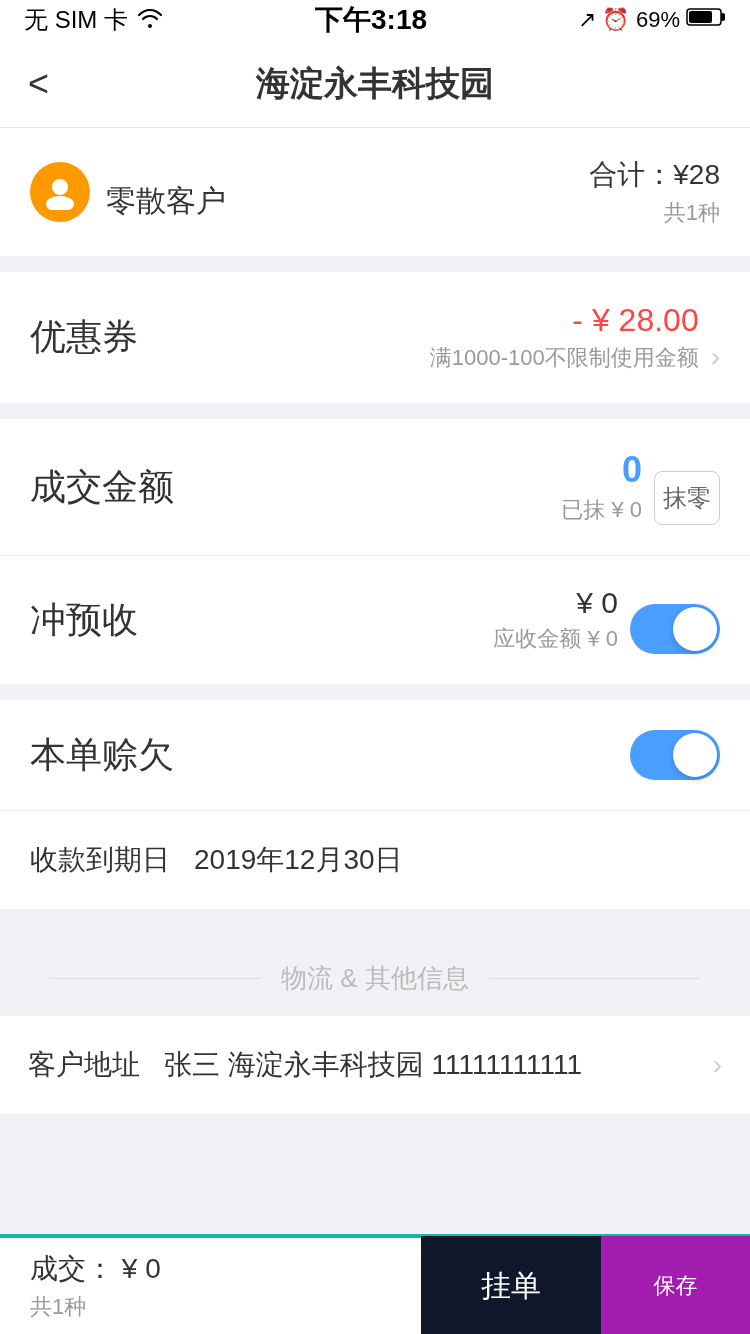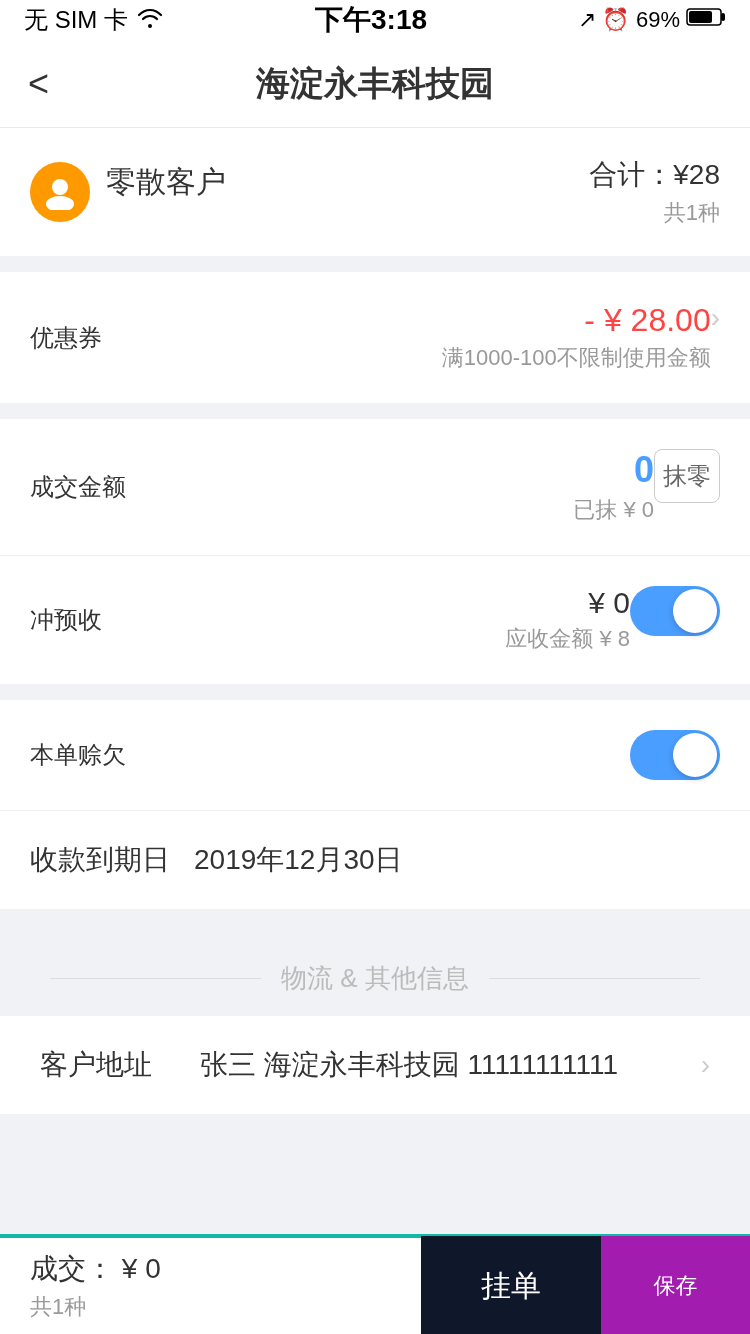--- a/index.html
+++ b/index.html
@@ -62,21 +62,21 @@
     
     .customer-row {
       background: #fff;
       padding: 28px 30px;
       display: flex;
       align-items: center;
       justify-content: space-between;
     }
     .customer-left {
       display: flex;
-      align-items: flex-start;
+      align-items: flex-end;
       gap: 16px;
     }
     .customer-avatar {
       width: 60px;
       height: 60px;
       border-radius: 50%;
       background: #f90;
       display: flex;
       align-items: center;
       justify-content: center;
@@ -110,26 +110,27 @@
     .row-item {
       background: #fff;
       padding: 30px 30px;
       display: flex;
       align-items: center;
       justify-content: space-between;
       border-bottom: 1px solid #f0f0f0;
     }
     .row-item:last-child { border-bottom: none; }
     .row-label {
-      font-size: 24px;
+      font-size: 36px;
       color: #333;
     }
     .row-right {
       display: flex;
-      align-items: flex-start;
+      align-items: flex-end;
+      gap: 12px;
     }
     .row-right-text {
       text-align: right;
     }
     .coupon-amount {
       font-size: 32px;
       color: #ff4444;
       font-weight: 500;
     }
     .coupon-desc {
@@ -226,25 +227,24 @@
     .logistics-divider {
       flex: 1;
       height: 1px;
       background: #ddd;
       margin: 0 20px;
     }
 
     
     .address-row {
       background: #fff;
-      padding: 30px 40px;
+      padding: 30px 28px;
       display: flex;
       align-items: center;
       justify-content: space-between;
-      gap: 24px;
     }
     .address-label {
       font-size: 28px;
       color: #333;
       flex-shrink: 0;
       margin-right: 24px;
     }
     .address-value {
       font-size: 28px;
       color: #333;
@@ -388,21 +388,21 @@
         </div>
         <button class="round-btn">抹零</button>
       </div>
     </div>
 
     <div class="row-item">
       <div class="row-label">冲预收</div>
       <div class="row-right">
         <div class="row-right-text">
           <div class="prepay-amount">¥ 0</div>
-          <div class="prepay-sub">应收金额 ¥ 8</div>
+          <div class="prepay-sub">应收金额 ¥ 0</div>
         </div>
         <div class="toggle">
           <div class="toggle-thumb"></div>
         </div>
       </div>
     </div>
   </div>
 
   <div class="divider"></div>
 

